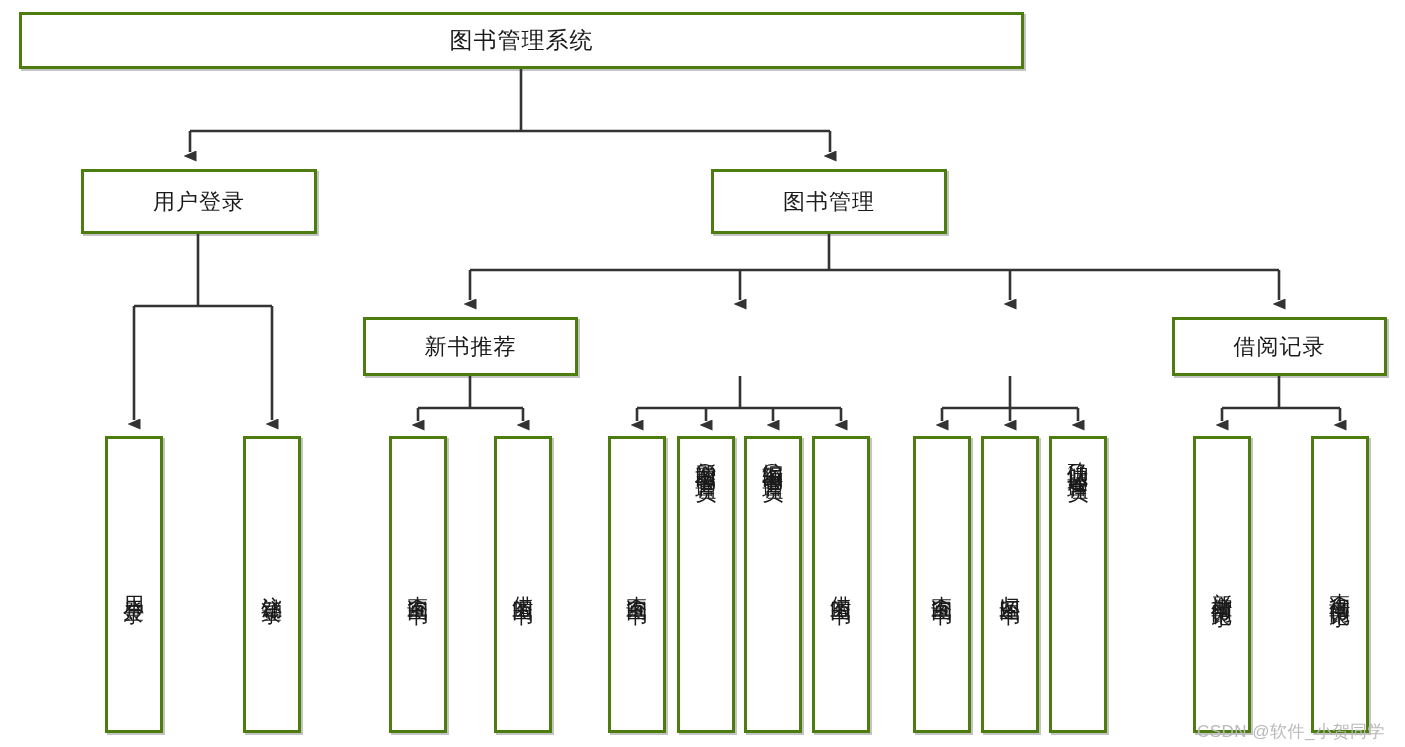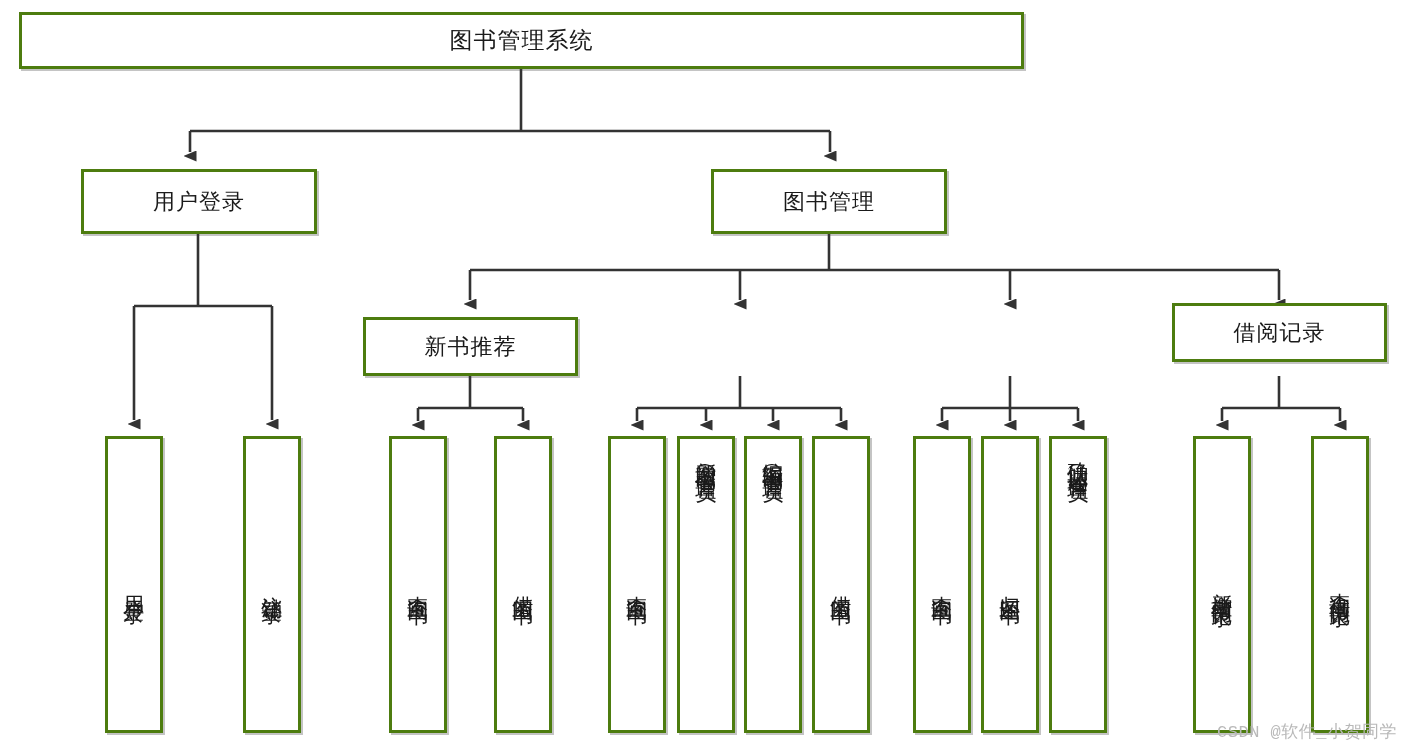--- a/index.html
+++ b/index.html
@@ -61,27 +61,26 @@
     line-height: 1.22;
     letter-spacing: 3px;
     white-space: nowrap;
   }
   .node.vertical.centered {
     align-items: center;
     padding-top: 0;
   }
   #watermark {
     position: absolute;
-    right: 8px;
+    right: 20px;
     bottom: 4px;
     font-size: 17px;
     color: #b9b9b9;
     letter-spacing: 0.5px;
     white-space: nowrap;
-    font-family: Liberation Mono, monospace;
   }
 </style>
 </head>
 <body>
 
 <div id="canvas">
 
   <svg id="edges" viewBox="0 0 1405 747">
     <defs>
       <marker id="arrow" markerWidth="11" markerHeight="13" refX="1.5" refY="6.5" orient="auto" markerUnits="userSpaceOnUse">
@@ -144,21 +143,21 @@
   <div class="node horizontal" style="left:711px; top:169px; width:236px; height:65px;">
     <span class="label">图书管理</span>
   </div>
 
   <div class="node horizontal" style="left:363px; top:317px; width:215px; height:59px;">
     <span class="label">新书推荐</span>
   </div>
 
 
 
-  <div class="node horizontal" style="left:1172px; top:303px; width:215px; height:59px;">
+  <div class="node horizontal" style="left:1172px; top:317px; width:215px; height:59px;">
     <span class="label">借阅记录</span>
   </div>
 
   <div class="node vertical centered" style="left:105px; top:436px; width:58px; height:297px;">
     <span class="label">用户登录</span>
   </div>
 
   <div class="node vertical centered" style="left:243px; top:436px; width:58px; height:297px;">
     <span class="label">注销登录</span>
   </div>

